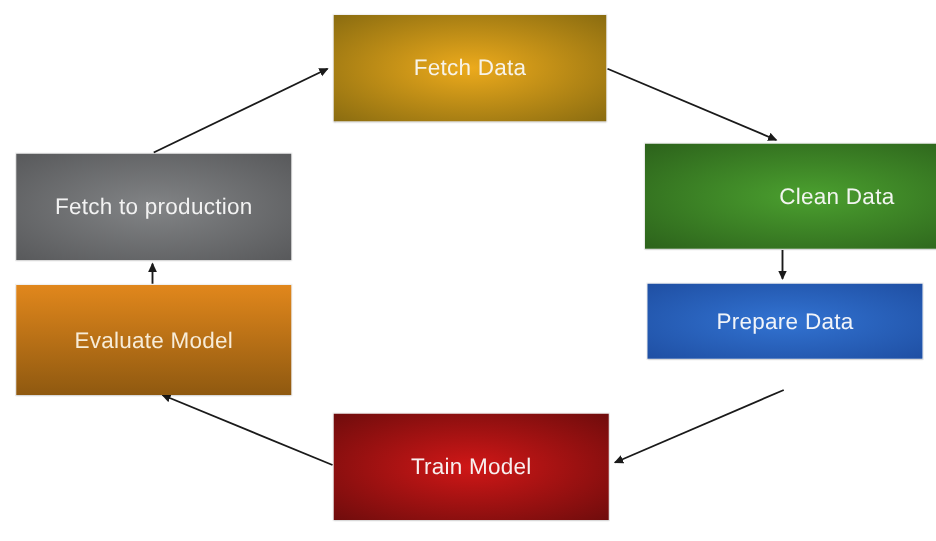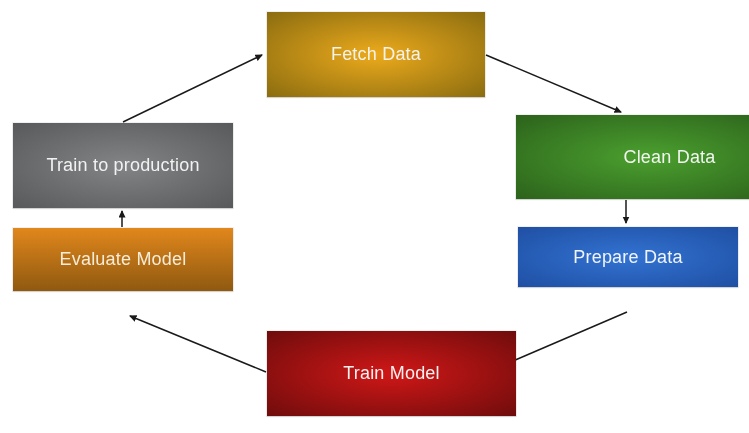--- a/index.html
+++ b/index.html
@@ -17,22 +17,22 @@
     font-size:18px;
     line-height:1.15;
     letter-spacing:0.2px;
     box-shadow:0 0 0 1px rgba(0,0,0,0.06), 0 1px 1px rgba(0,0,0,0.12);
   }
   .node span{display:block;}
   
   #node-fetch-data        {left:267px; top:12px;  width:218px; height:85px;}
   #node-clean-data        {left:516px; top:115px; width:219px; height:84px;padding-left:44px;}
   #node-prepare-data      {left:518px; top:227px; width:220px; height:60px;}
-  #node-train-model       {left:267px; top:331px; width:249px; height:85px;}
-  #node-evaluate-model    {left:13px;  top:228px; width:220px; height:63px;}
+  #node-train-model       {left:267px; top:331px; width:220px; height:85px;}
+  #node-evaluate-model    {left:13px;  top:228px; width:220px; height:88px;}
   #node-deploy-production {left:13px;  top:123px; width:220px; height:85px;}
 
   svg.arrows{
     position:absolute;left:0;top:0;width:749px;height:433px;
     pointer-events:none;
   }
   svg.arrows line{stroke:var(--arrow,#1a1a1a);stroke-width:1.5;}
   svg.arrows marker path{fill:var(--arrow,#1a1a1a);}
 </style>
 </head>
@@ -68,16 +68,16 @@
 
   <div class="node" id="node-train-model" style="background: radial-gradient(rgb(208, 23, 23) 0%, rgb(111, 12, 12) 100%); color: rgb(248, 239, 239);">
     <span>Train Model</span>
   </div>
 
   <div class="node" id="node-evaluate-model" style="background: linear-gradient(rgb(225, 135, 28) 0%, rgb(143, 89, 16) 100%); color: rgb(247, 236, 216);">
     <span>Evaluate Model</span>
   </div>
 
   <div class="node" id="node-deploy-production" style="background: radial-gradient(rgb(130, 132, 134) 0%, rgb(88, 89, 91) 100%); color: rgb(242, 242, 242);">
-    <span>Train to production</span>
+    <span>Fetch to production</span>
   </div>
 
 </div>
 
 </body></html>

